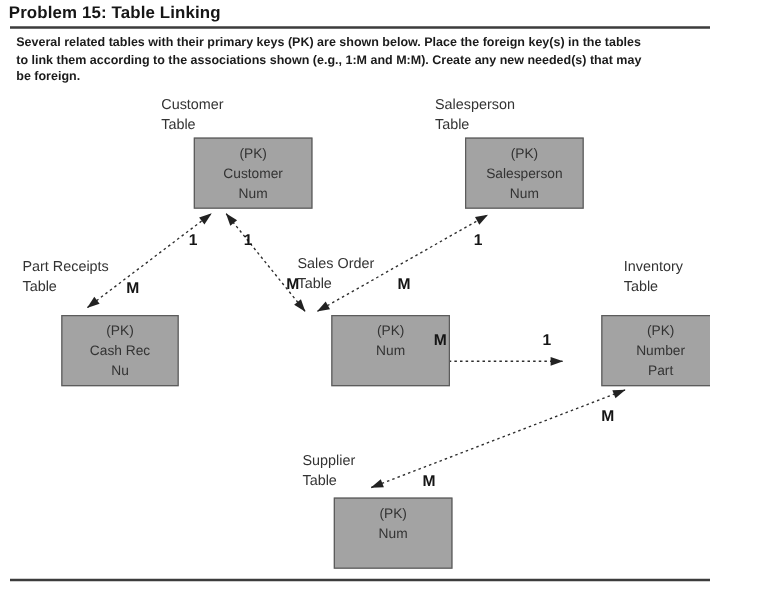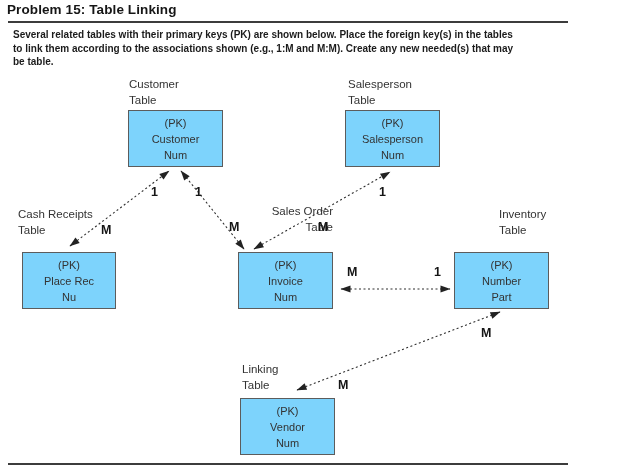--- a/index.html
+++ b/index.html
@@ -38,35 +38,36 @@
     font-size: 10px;
     line-height: 13.5px;
     font-weight: bold;
     color: #1b1b1b;
   }
   .tbox {
     position: absolute;
     width: 95px;
     height: 57px;
     border: 1px solid #5c5c5c;
-    background: #7dd3fc;
+    background: #a3a3a3;
     box-sizing: border-box;
     text-align: center;
     font-size: 11px;
     line-height: 16px;
     padding-top: 4px;
     color: #333333;
+    margin-left: 27px;
   }
   .tlabel {
     position: absolute;
     font-size: 11.5px;
     line-height: 16px;
     color: #333333;
   }
-  .tlabel.centered { text-align: right; }
+  .tlabel.centered { text-align: left; }
   .card {
     position: absolute;
     font-size: 12.5px;
     font-weight: bold;
     color: #151515;
   }
   svg.overlay {
     position: absolute;
     left: 0;
     top: 0;
@@ -83,21 +84,21 @@
 <body>
 
 <div class="page">
 
   <div class="title">Problem 15: Table Linking</div>
   <div class="rule rule-top"></div>
 
   <div class="instructions">
     <div>Several related tables with their primary keys (PK) are shown below. Place the foreign key(s) in the tables</div>
     <div>to link them according to the associations shown (e.g., 1:M and M:M). Create any new needed(s) that may</div>
-    <div>be table.</div>
+    <div>be foreign.</div>
   </div>
 
   <svg class="overlay" width="624" height="474">
     <defs>
       <marker id="ah" markerUnits="userSpaceOnUse" markerWidth="12" markerHeight="10" refX="10" refY="4" orient="auto-start-reverse">
         <path d="M0.5,0.5 L10.5,4 L0.5,7.5 z" fill="#222222"></path>
       </marker>
     </defs>
     <line class="assoc" x1="70" y1="246" x2="169" y2="171" marker-start="url(#ah)" marker-end="url(#ah)"></line>
     <line class="assoc" x1="244" y1="249" x2="181" y2="171" marker-start="url(#ah)" marker-end="url(#ah)"></line>
@@ -108,64 +109,62 @@
 
   <div class="tlabel" style="left:129px; top:76px;">
     <div>Customer</div>
     <div>Table</div>
   </div>
   <div class="tlabel" style="left:348px; top:76px;">
     <div>Salesperson</div>
     <div>Table</div>
   </div>
   <div class="tlabel" style="left:18px; top:206px;">
-    <div>Cash Receipts</div>
+    <div>Part Receipts</div>
     <div>Table</div>
   </div>
   <div class="tlabel centered" style="left:238px; top:203px; width:95px;">
     <div>Sales Order</div>
     <div>Table</div>
   </div>
   <div class="tlabel" style="left:458px; top:206px;margin-left:41px;">
     <div>Inventory</div>
     <div>Table</div>
   </div>
   <div class="tlabel" style="left:242px; top:361px;">
-    <div>Linking</div>
+    <div>Supplier</div>
     <div>Table</div>
   </div>
 
   <div class="tbox" style="left:128px; top:110px;">
     <div>(PK)</div>
     <div>Customer</div>
     <div>Num</div>
   </div>
   <div class="tbox" style="left:345px; top:110px;">
     <div>(PK)</div>
     <div>Salesperson</div>
     <div>Num</div>
   </div>
   <div class="tbox" style="left:22px; top:252px; width:94px;">
     <div>(PK)</div>
-    <div>Place Rec</div>
+    <div>Cash Rec</div>
     <div>Nu</div>
   </div>
   <div class="tbox" style="left:238px; top:252px;">
     <div>(PK)</div>
-    <div>Invoice</div>
     <div>Num</div>
   </div>
   <div class="tbox" style="left:454px; top:252px;">
     <div>(PK)</div>
     <div>Number</div>
     <div>Part</div>
   </div>
   <div class="tbox" style="left:240px; top:398px;">
     <div>(PK)</div>
-    <div>Vendor</div>
     <div>Num</div>
   </div>
 
   <span class="card" style="left:151px; top:185px;">1</span>
   <span class="card" style="left:101px; top:223px;">M</span>
 
   <span class="card" style="left:195px; top:185px;">1</span>
   <span class="card" style="left:229px; top:220px;">M</span>
 
   <span class="card" style="left:379px; top:185px;">1</span>

